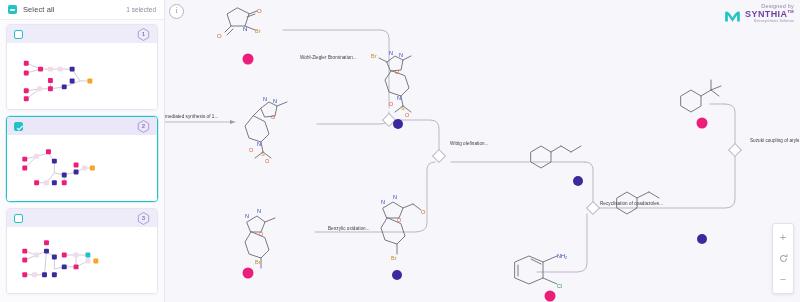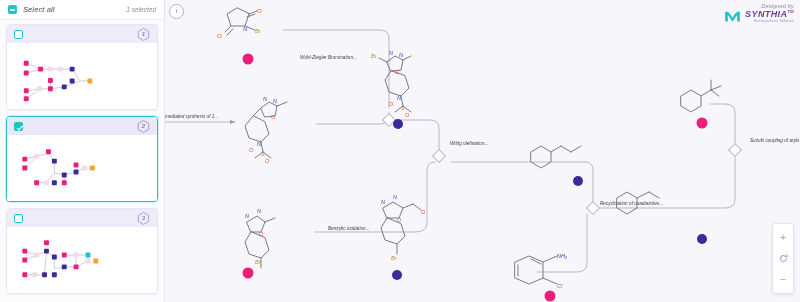--- a/index.html
+++ b/index.html
@@ -2,21 +2,21 @@
 <html><head>
 <meta charset="utf-8">
 <style>
   html,body{margin:0;padding:0;}
   body{
     width:800px;height:302px;overflow:hidden;
     font-family:"Liberation Sans", sans-serif;
     background:#ffffff;
     -webkit-font-smoothing:antialiased;
   }
-  .app{position:relative;width:800px;height:302px;display:flex;font-style:italic;}
+  .app{position:relative;width:800px;height:302px;display:flex;}
 
   
   .sidebar{
     width:165px;height:302px;box-sizing:border-box;
     background:#fbfbfd;border-right:1px solid #e6e4ee;
     display:flex;flex-direction:column;
     position:relative;z-index:5;
   }
   .sb-header{
     height:20px;flex:0 0 20px;display:flex;align-items:center;

